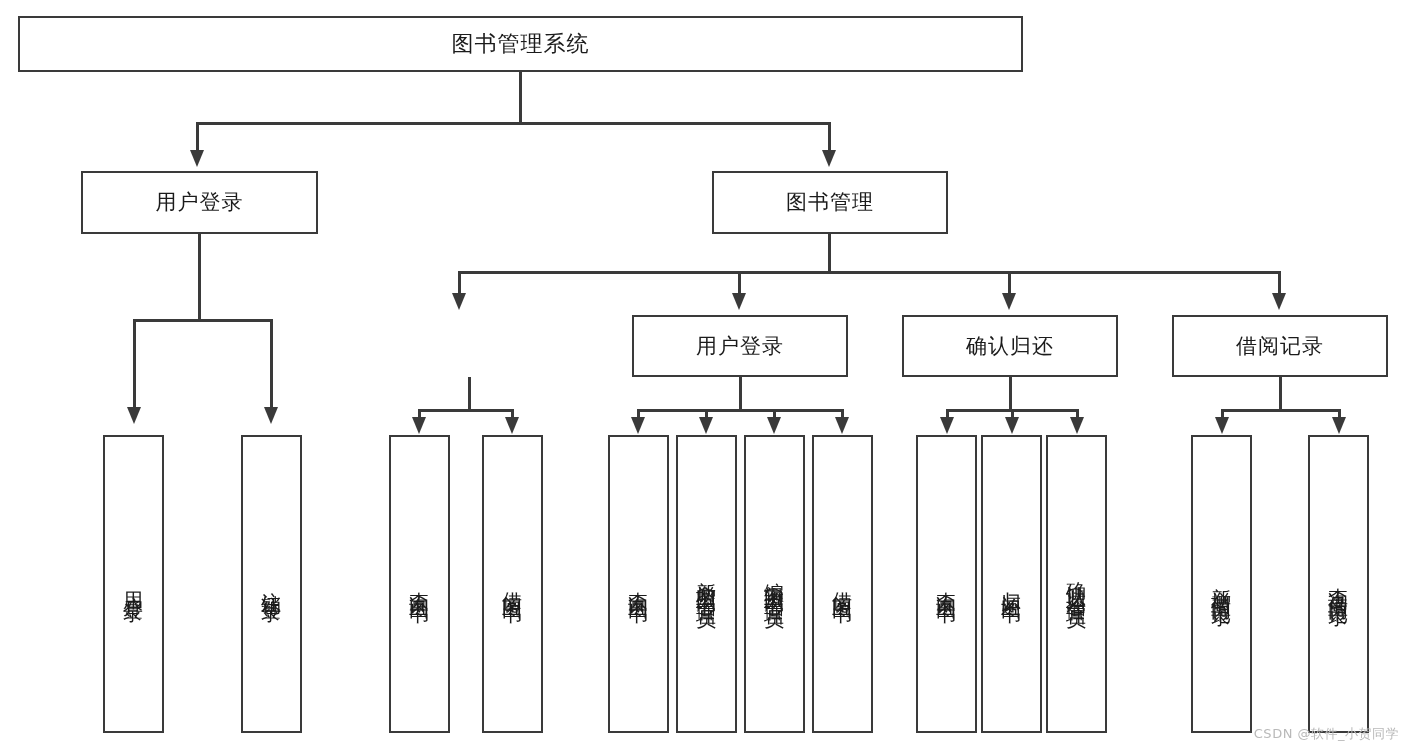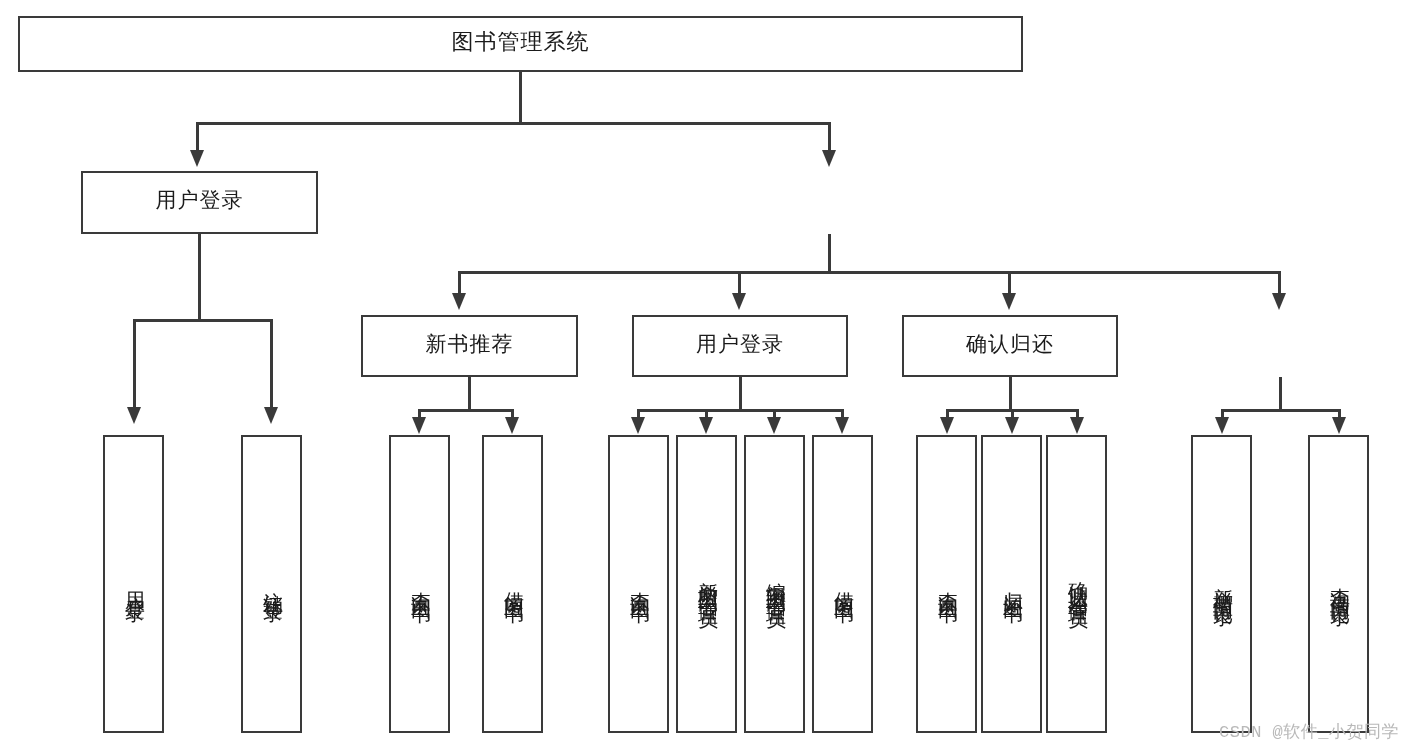--- a/index.html
+++ b/index.html
@@ -6,21 +6,20 @@
   body{
     font-family:"DejaVu Sans","Liberation Sans",sans-serif;
     -webkit-font-smoothing:antialiased;
   }
   #canvas{
     position:relative;
     width:1405px;
     height:747px;
     background:#ffffff;
     overflow:hidden;
-    font-family:Liberation Mono, monospace;
   }
   
   .node{
     position:absolute;
     box-sizing:border-box;
     background:#ffffff;
     border:2.5px solid #3a3a3a;
     display:flex;
     align-items:center;
     justify-content:center;
@@ -61,21 +60,21 @@
     width:0;height:0;
     border-left:7.5px solid transparent;
     border-right:7.5px solid transparent;
     border-top:17px solid #3a3a3a;
   }
   
   #watermark{
     position:absolute;
     right:6px;
     bottom:4px;
-    font-size:17px;
+    font-size:13px;
     color:#b9b9b9;
     white-space:nowrap;
     letter-spacing:0.5px;
     pointer-events:none;
   }
 </style>
 </head>
 <body>
 
 <div id="canvas">
@@ -91,20 +90,23 @@
   <div class="ln v" style="left:196px;top:122px;height:30px;"></div>
   <div class="arrow" style="left:190px;top:150px;"></div>
 
   <div class="ln v" style="left:828px;top:122px;height:30px;"></div>
   <div class="arrow" style="left:822px;top:150px;"></div>
 
   <div class="node h" style="left:81px;top:171px;width:237px;height:63px;">
     <span class="label">用户登录</span>
   </div>
 
+  <div class="node h" style="left:712px;top:171px;width:236px;height:63px;">
+    <span class="label">图书管理</span>
+  </div>
 
   <div class="ln v" style="left:198px;top:234px;height:87px;"></div>
   <div class="ln h" style="left:133px;top:319px;width:139px;"></div>
   <div class="ln v" style="left:133px;top:319px;height:90px;"></div>
   <div class="arrow" style="left:127px;top:407px;"></div>
   <div class="ln v" style="left:270px;top:319px;height:90px;"></div>
   <div class="arrow" style="left:264px;top:407px;"></div>
 
   <div class="ln v" style="left:828px;top:234px;height:40px;"></div>
   <div class="ln h" style="left:458px;top:271px;width:822px;"></div>
@@ -114,28 +116,28 @@
 
   <div class="ln v" style="left:738px;top:271px;height:24px;"></div>
   <div class="arrow" style="left:732px;top:293px;"></div>
 
   <div class="ln v" style="left:1008px;top:271px;height:24px;"></div>
   <div class="arrow" style="left:1002px;top:293px;"></div>
 
   <div class="ln v" style="left:1278px;top:271px;height:24px;"></div>
   <div class="arrow" style="left:1272px;top:293px;"></div>
 
-  <div class="node h" style="left:361px;top:315px;width:217px;height:62px;">
-    <span class="label">新书推荐</span>
-  </div>
   <div class="node h" style="left:632px;top:315px;width:216px;height:62px;">
     <span class="label">用户登录</span>
   </div>
   <div class="node h" style="left:902px;top:315px;width:216px;height:62px;">
     <span class="label">确认归还</span>
+  </div>
+  <div class="node h" style="left:1172px;top:315px;width:216px;height:62px;">
+    <span class="label">借阅记录</span>
   </div>
 
   <div class="ln v" style="left:468px;top:377px;height:34px;"></div>
   <div class="ln h" style="left:418px;top:409px;width:96px;"></div>
   <div class="ln v" style="left:418px;top:409px;height:10px;"></div>
   <div class="arrow" style="left:412px;top:417px;"></div>
   <div class="ln v" style="left:511px;top:409px;height:10px;"></div>
   <div class="arrow" style="left:505px;top:417px;"></div>
 
   <div class="ln v" style="left:739px;top:377px;height:34px;"></div>

